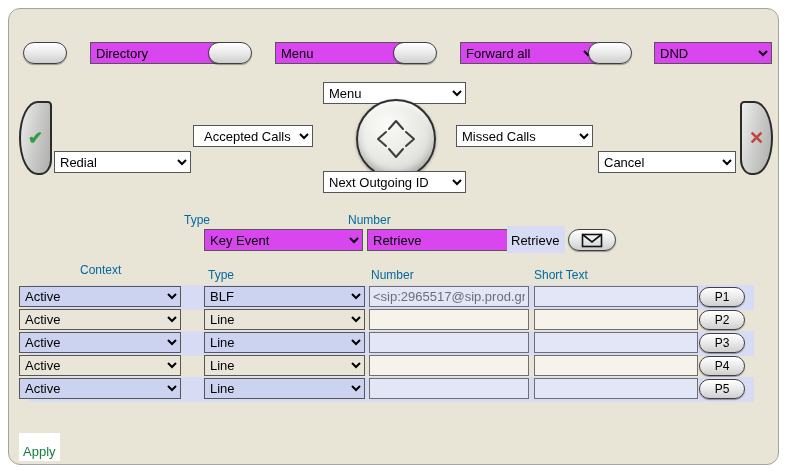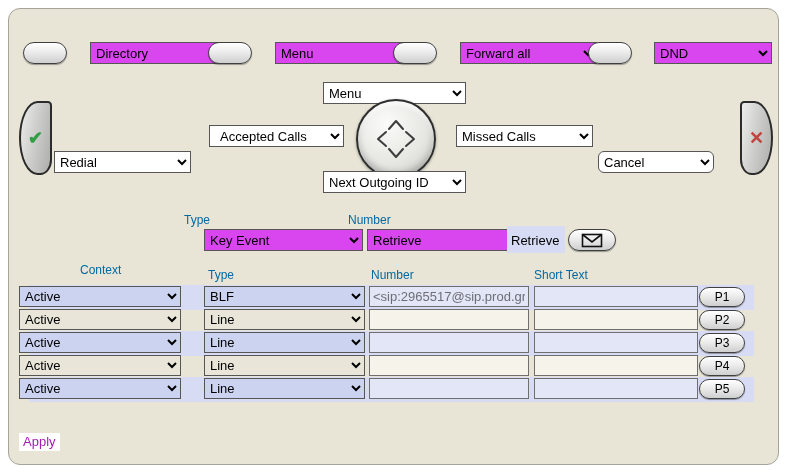--- a/index.html
+++ b/index.html
@@ -52,22 +52,22 @@
   .c-type  { left: 195px; width: 161px; }
   .c-num   { left: 360px; width: 160px; }
   .c-short { left: 525px; width: 164px; }
   .c-btn   { left: 690px; width: 46px; top: 1px; height: 20px; border-radius: 10px; }
   .odd  .sel { background: #ccd3f0; }
   .odd  .txt { background: #e2e6f7; }
   .even .sel { background: #e9e6d9; }
   .even .txt { background: #f5f3ea; }
   .dim { color: #6e6e78; }
 
-  .apply { position: absolute; left: 10px; top: 424px; background: #ffffff; color: #a21caf;
-           font-size: 13px; padding: 1px 4px 2px 4px; cursor: pointer; display: inline-block; }
+  .apply { position: absolute; left: 10px; top: 424px; background: #ffffff; color: #15803d;
+           font-size: 13px; padding: 11px 4px 2px 4px; cursor: pointer; display: inline-block; }
 
   .env-icon { display: block; }
 </style>
 </head>
 <body>
 
 <div class="panel">
 
   <button class="pill" style="left:14px;  top:33px; width:44px;"></button>
   <select class="sel lav" style="left:60px;  top:33px; width:137px;">
@@ -90,42 +90,42 @@
   </select>
 
   <select class="sel" style="left:314px; top:73px; width:143px;">
     <option>Menu</option>
   </select>
 
   <button class="side-key left" style="left:10px; top:92px;">
     <span class="check">✔</span>
   </button>
 
-  <select class="sel" style="left:200px; top:116px; width:135px;padding-left:6px;">
+  <select class="sel" style="left:184px; top:116px; width:120px;padding-left:6px;">
     <option>Accepted Calls</option>
   </select>
 
   <div class="nav-circle">
     <svg width="76" height="76" viewBox="0 0 76 76">
       <polyline points="31,28 38,20 45,28" fill="none" stroke="#3d3d3d" stroke-width="2" stroke-linecap="round" stroke-linejoin="round"></polyline>
       <polyline points="31,48 38,56 45,48" fill="none" stroke="#3d3d3d" stroke-width="2" stroke-linecap="round" stroke-linejoin="round"></polyline>
       <polyline points="28,31 20,38 28,45" fill="none" stroke="#3d3d3d" stroke-width="2" stroke-linecap="round" stroke-linejoin="round"></polyline>
       <polyline points="48,31 56,38 48,45" fill="none" stroke="#3d3d3d" stroke-width="2" stroke-linecap="round" stroke-linejoin="round"></polyline>
     </svg>
   </div>
 
   <select class="sel" style="left:447px; top:116px; width:137px;">
     <option>Missed Calls</option>
   </select>
 
   <select class="sel" style="left:45px; top:142px; width:137px;">
     <option>Redial</option>
   </select>
 
-  <select class="sel" style="left:589px; top:142px; width:116px;border-radius:6px;">
+  <select class="sel" style="left:589px; top:142px; width:138px;">
     <option>Cancel</option>
   </select>
 
   <button class="side-key right" style="left:731px; top:92px;">
     <span class="cross">✕</span>
   </button>
 
   <select class="sel" style="left:314px; top:162px; width:143px;">
     <option>Next Outgoing ID</option>
   </select>

